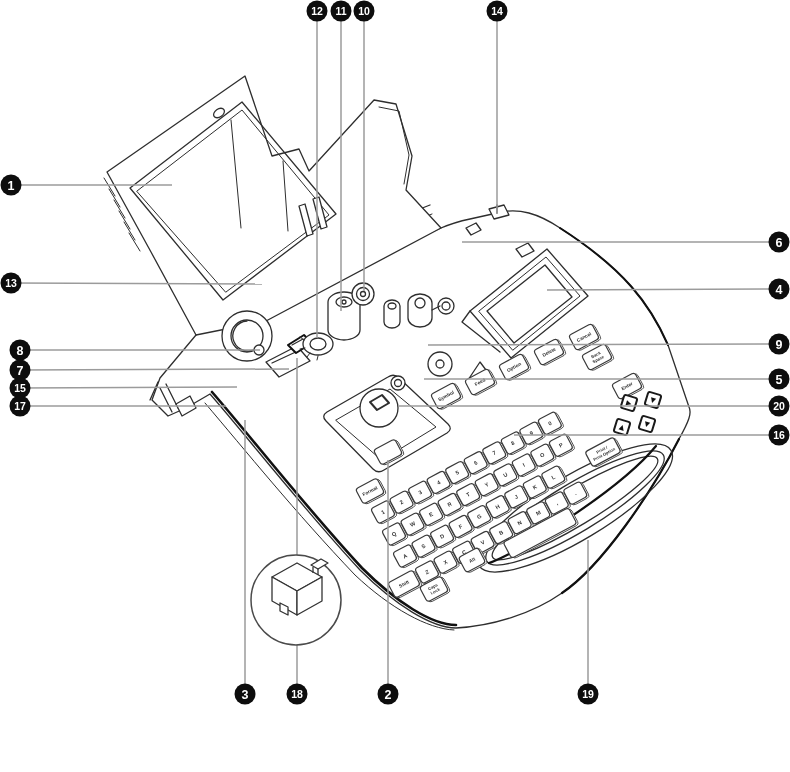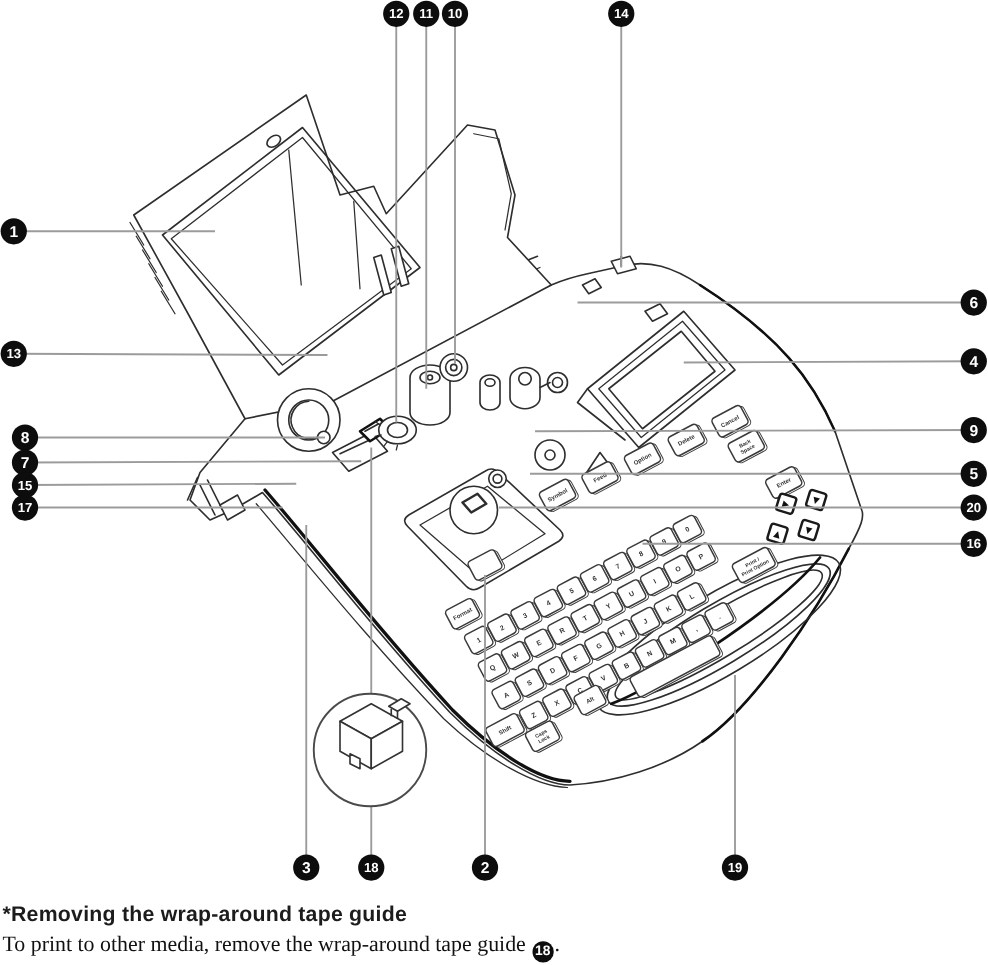--- a/index.html
+++ b/index.html
@@ -543,18 +543,14 @@
           <circle cx="388" cy="694" r="10.5" fill="#0d0d0d"></circle>
           <text x="388" y="694" fill="#fff" font-size="12.5" font-weight="bold" text-anchor="middle" dy="0.36em" font-family="&quot;Liberation Sans&quot;,sans-serif">2</text>
         </g>
         <g>
           <circle cx="588" cy="694" r="10.5" fill="#0d0d0d"></circle>
           <text x="588" y="694" fill="#fff" font-size="10.5" font-weight="bold" text-anchor="middle" dy="0.36em" font-family="&quot;Liberation Sans&quot;,sans-serif">19</text>
         </g>
       </g>
 </svg>
 
-<div class="footnote">
-  <div class="fn-heading">*Removing the wrap-around tape guide</div>
-  <p class="fn-body"><span>To print to other media, remove the wrap-around tape guide</span><span class="fn-badge">18</span><span>.</span></p>
+
 </div>
 
-</div>
-
 </body></html>

